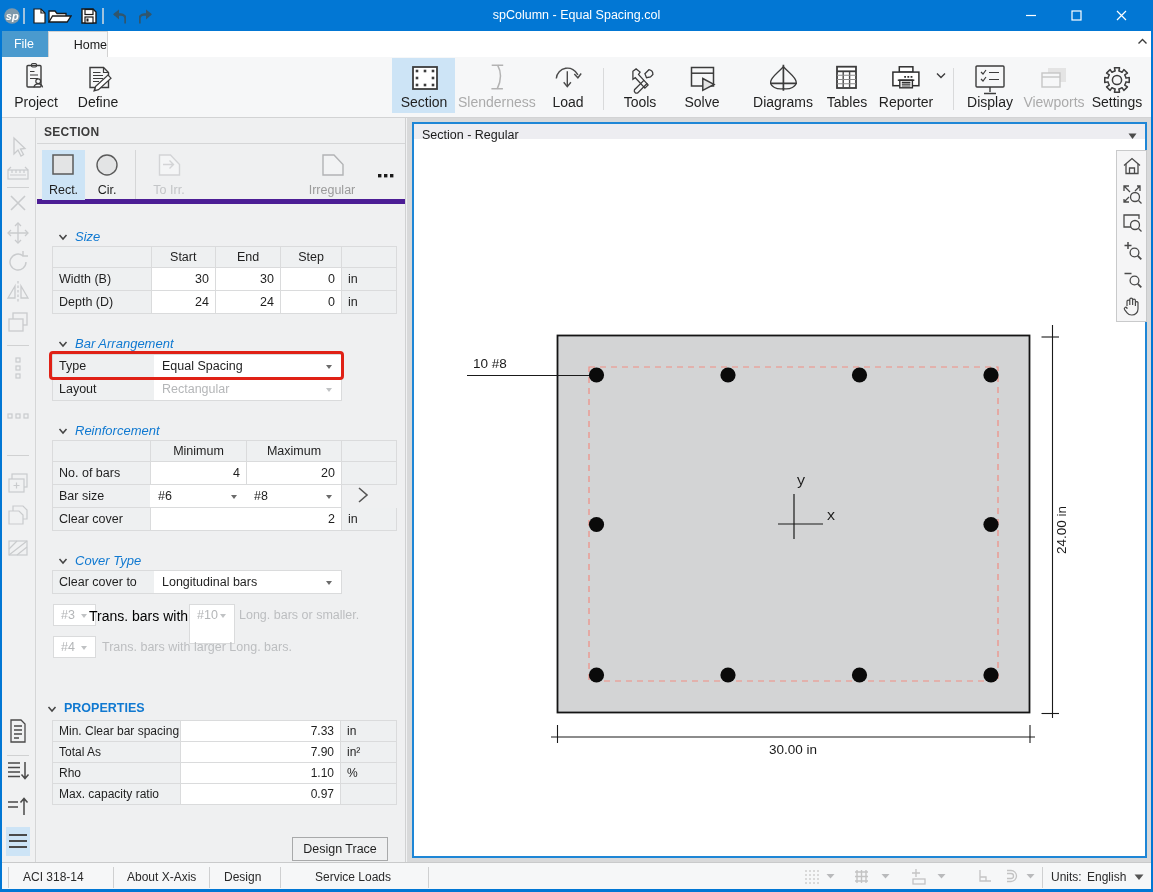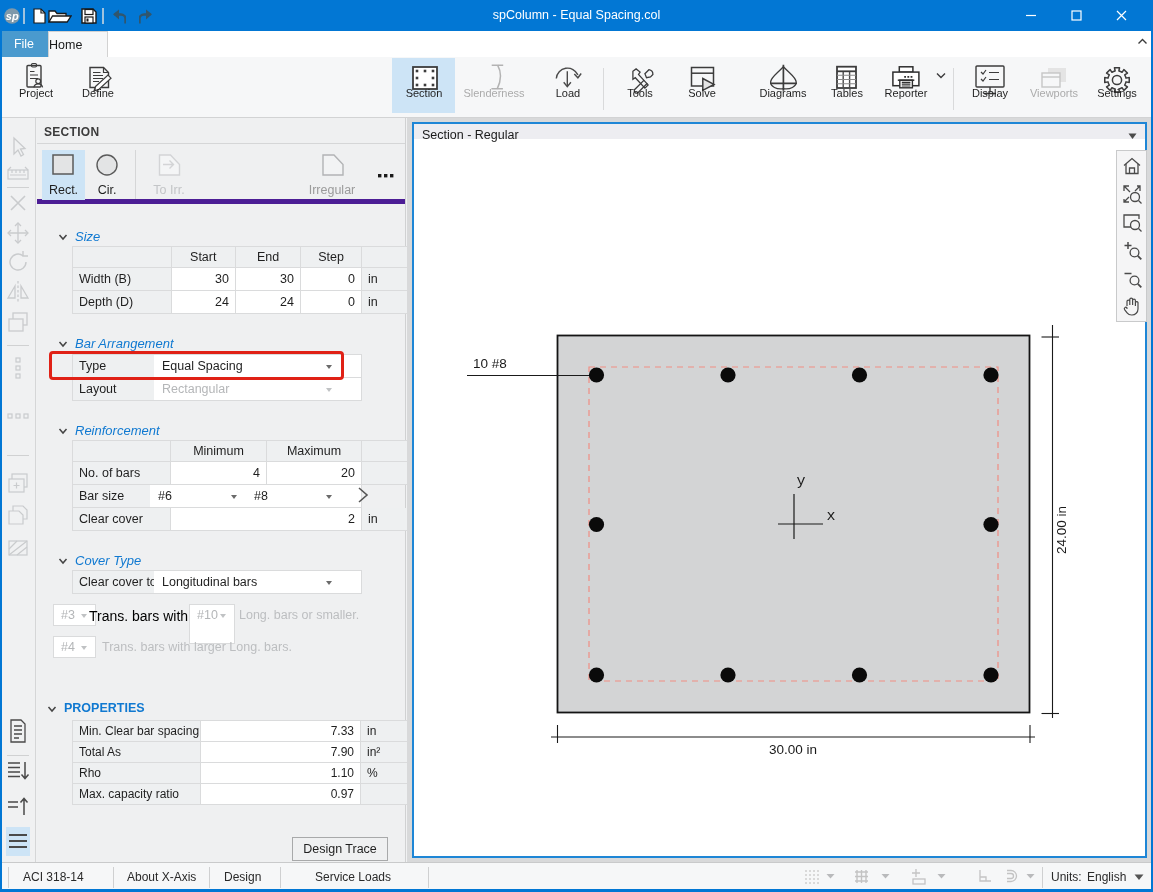--- a/index.html
+++ b/index.html
@@ -7,41 +7,41 @@
   body { font-family:"Liberation Sans", sans-serif; position:relative; background:#f0f1f2; }
   .abs { position:absolute; }
   
   #titlebar { position:absolute; left:0; top:0; width:1153px; height:31px; background:#0277d4; }
   #title-text { position:absolute; left:0; right:0; top:0; height:31px; line-height:31px; text-align:center; color:#fff; font-size:12.5px; }
   .tb-sep { position:absolute; top:8px; width:2px; height:16px; background:#9fc2de; }
   .winbtn { position:absolute; top:0; width:45px; height:31px; }
   
   #tabrow { position:absolute; left:0; top:31px; width:1153px; height:26px; background:#ffffff; }
   #filetab { position:absolute; left:0; top:0; width:48px; height:26px; background:#4a9ace; color:#fff; font-size:12.5px; text-align:center; line-height:26px; }
-  #hometab { position:absolute; left:48px; top:0; width:60px; height:26px; background:#f6f7f8; border:1px solid #d2d2d2; border-bottom:none; color:#1a1a1a; font-size:12.5px; text-align:left; line-height:26px; }
+  #hometab { position:absolute; left:48px; top:0; width:60px; height:26px; background:#f6f7f8; border:1px solid #d2d2d2; border-bottom:none; color:#1a1a1a; font-size:12.5px; text-align:right; line-height:26px; }
   #ribbon-collapse { position:absolute; left:1136px; top:36px; width:13px; height:11px; }
   
   #ribbon { position:absolute; left:0; top:57px; width:1153px; height:61px; background:#f6f7f8; border-bottom:1px solid #d2d3d4; }
   .rbtn { position:absolute; top:1px; height:55px; text-align:center; }
   .rbtn .ric { position:absolute; left:0; right:0; top:4px; height:36px; }
-  .rbtn .rlb { position:absolute; left:0; right:0; bottom:14px; font-size:11px; color:#1f1f1f; white-space:nowrap; }
+  .rbtn .rlb { position:absolute; left:0; right:0; bottom:3px; font-size:14px; color:#1f1f1f; white-space:nowrap; }
   .rbtn.dis .rlb { color:#ababab; }
   .rsep { position:absolute; top:11px; width:1px; height:42px; background:#d9dadb; }
   
   #lstrip { position:absolute; left:0; top:118px; width:36px; height:744px; background:#f0f1f2; border-right:1px solid #d5d6d7; }
   #lstrip .ic { position:absolute; left:5px; width:26px; height:26px; }
   #lstrip .sep { position:absolute; left:7px; width:22px; height:1px; background:#d0d1d2; }
   
   #lpanel { position:absolute; left:37px; top:118px; width:369px; height:744px; background:#eff0f1; border-right:1px solid #d0d1d2; }
   #sec-hdr { position:absolute; left:0; top:0; width:100%; height:26px; border-bottom:1px solid #d5d6d7; font-size:12px; font-weight:bold; color:#3c3c3c; line-height:28px; padding-left:7px; letter-spacing:0.3px; }
   #btnrow { position:absolute; left:0; top:26px; width:100%; height:60px; border-bottom:5px solid #4c1d95; }
   .sbtn-lbl { position:absolute; font-size:12.5px; color:#1f1f1f; text-align:center; }
   .grp-hdr { position:absolute; font-size:13px; font-style:italic; color:#1079d1; font-weight:normal; }
   .chev { position:absolute; width:10px; height:10px; }
-  table.ptab { position:absolute; border-collapse:collapse; table-layout:fixed; font-size:12.5px; color:#1f1f1f;margin-left:20px; }
+  table.ptab { position:absolute; border-collapse:collapse; table-layout:fixed; font-size:12.5px; color:#1f1f1f; }
   table.ptab td { border:1px solid #dadbdc; background:#eef0f1; height:23px; padding:0 6px; overflow:hidden; white-space:nowrap; }
   table.ptab tr.hr td { height:21px; }
   table.ptab.small td { height:21px; }
   table.ptab td.w { background:#ffffff; text-align:right; }
   table.ptab td.hd { text-align:center; }
   .dd { position:absolute; background:#fff; border:1px solid #dadbdc; font-size:12.5px; color:#1f1f1f; }
   .dd .dtx { position:absolute; left:7px; top:0; line-height:21px; white-space:nowrap; }
   .dd .dar { position:absolute; right:8px; top:9px; width:0; height:0; border-left:3.5px solid transparent; border-right:3.5px solid transparent; border-top:4.5px solid #6a6a6a; }
   .dd.dis .dtx { color:#b4b6b8; }
   .dd.dis .dar { border-top-color:#c0c2c4; }

